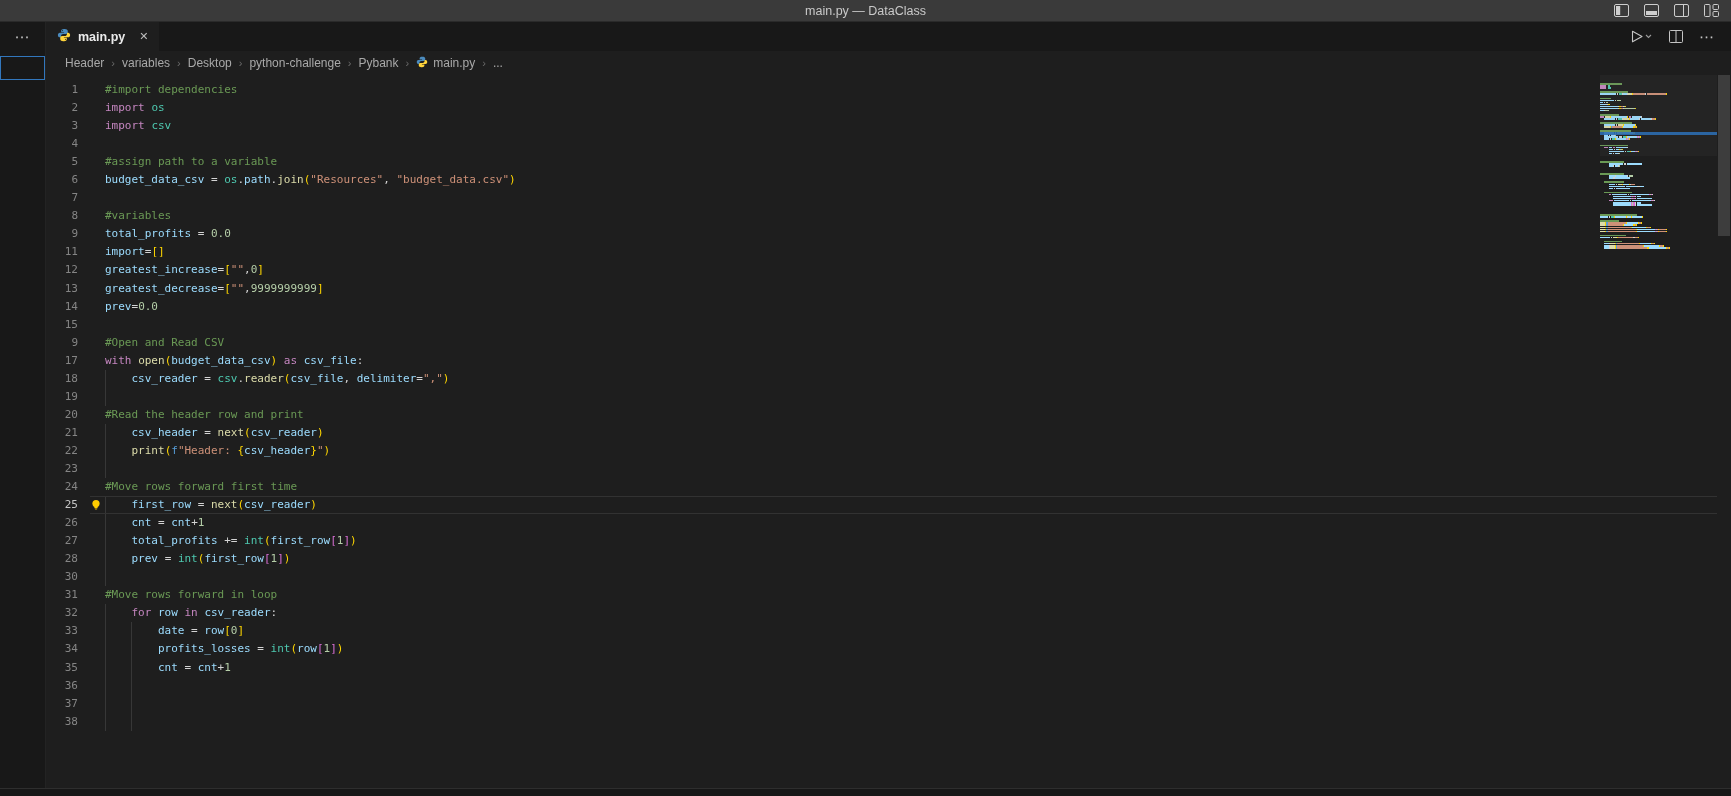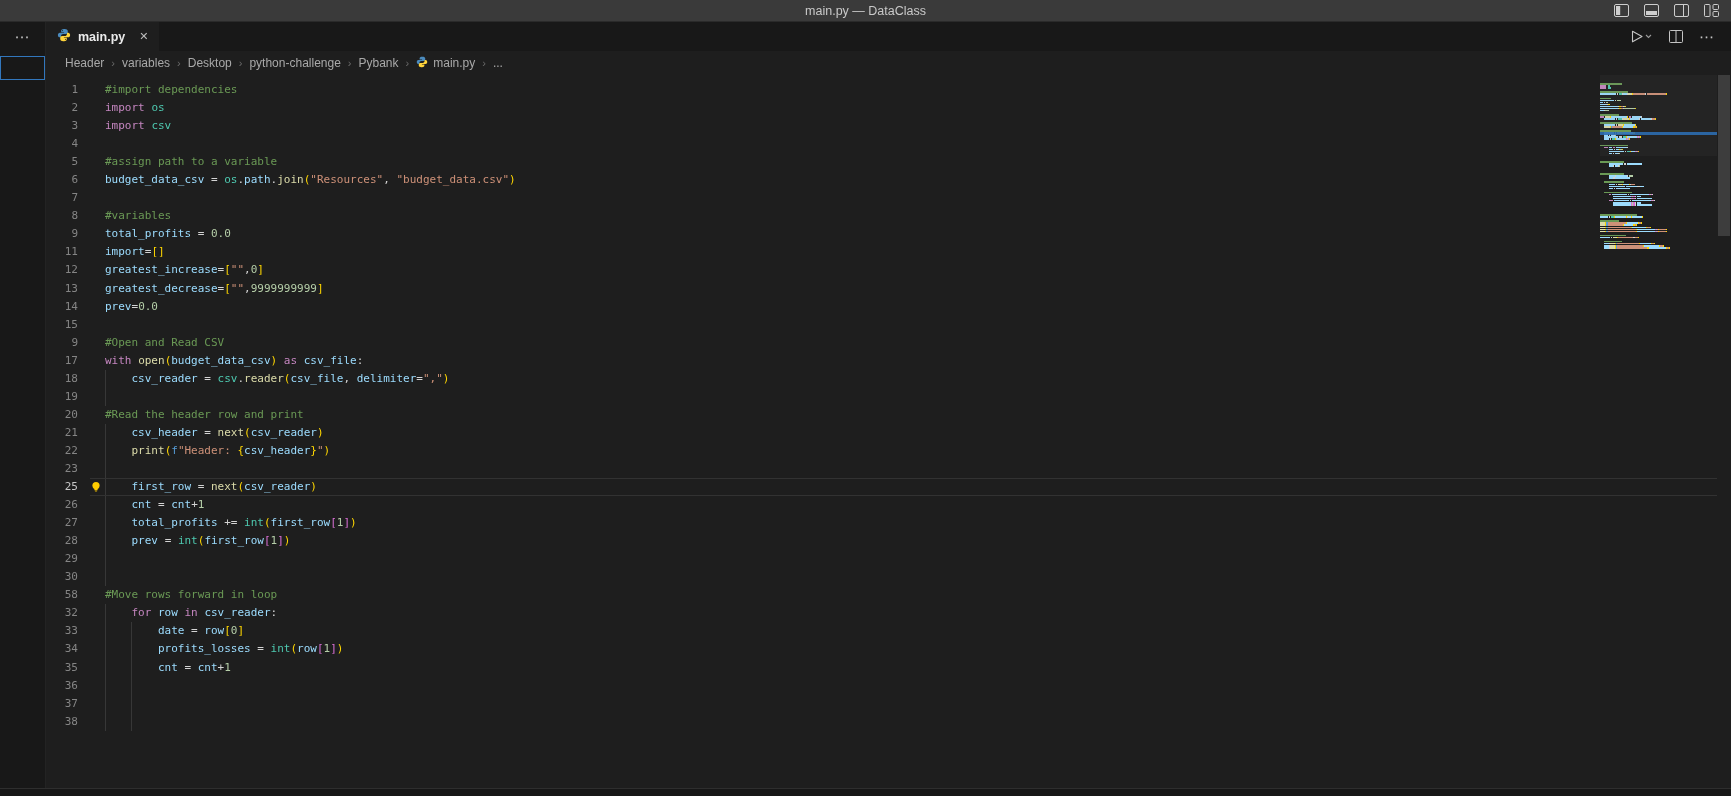--- a/index.html
+++ b/index.html
@@ -176,31 +176,31 @@
             <div class="code-line"><span class="ln">14</span><span class="code"><span class="tk-v">prev</span><span class="tk-o">=</span><span class="tk-n">0.0</span></span></div>
             <div class="code-line"><span class="ln">15</span><span class="code"></span></div>
             <div class="code-line"><span class="ln">9</span><span class="code"><span class="tk-c">#Open and Read CSV</span></span></div>
             <div class="code-line"><span class="ln">17</span><span class="code"><span class="tk-k">with</span><span class="tk-w"> </span><span class="tk-f">open</span><span class="tk-b1">(</span><span class="tk-v">budget_data_csv</span><span class="tk-b1">)</span><span class="tk-w"> </span><span class="tk-k">as</span><span class="tk-w"> </span><span class="tk-v">csv_file</span><span class="tk-o">:</span></span></div>
             <div class="code-line"><span class="ln">18</span><div class="guide" style="left: 59px;"></div><span class="code"><span class="tk-w">    </span><span class="tk-v">csv_reader</span><span class="tk-w"> </span><span class="tk-o">=</span><span class="tk-w"> </span><span class="tk-m">csv</span><span class="tk-o">.</span><span class="tk-f">reader</span><span class="tk-b1">(</span><span class="tk-v">csv_file</span><span class="tk-o">,</span><span class="tk-w"> </span><span class="tk-v">delimiter</span><span class="tk-o">=</span><span class="tk-s">","</span><span class="tk-b1">)</span></span></div>
             <div class="code-line"><span class="ln">19</span><div class="guide" style="left: 59px;"></div><span class="code"></span></div>
             <div class="code-line"><span class="ln">20</span><span class="code"><span class="tk-c">#Read the header row and print</span></span></div>
             <div class="code-line"><span class="ln">21</span><div class="guide" style="left: 59px;"></div><span class="code"><span class="tk-w">    </span><span class="tk-v">csv_header</span><span class="tk-w"> </span><span class="tk-o">=</span><span class="tk-w"> </span><span class="tk-f">next</span><span class="tk-b1">(</span><span class="tk-v">csv_reader</span><span class="tk-b1">)</span></span></div>
             <div class="code-line"><span class="ln">22</span><div class="guide" style="left: 59px;"></div><span class="code"><span class="tk-w">    </span><span class="tk-f">print</span><span class="tk-b1">(</span><span class="tk-fp">f</span><span class="tk-s">"Header: </span><span class="tk-b1">{</span><span class="tk-v">csv_header</span><span class="tk-b1">}</span><span class="tk-s">"</span><span class="tk-b1">)</span></span></div>
             <div class="code-line"><span class="ln">23</span><div class="guide" style="left: 59px;"></div><span class="code"></span></div>
+            <div class="code-line"><span class="ln">24</span><span class="code"><span class="tk-c">#Move rows forward first time</span></span></div>
             <div class="code-line current"><span class="ln">25</span><div class="guide" style="left: 59px;"></div><span class="bulb"><svg width="12" height="12" viewBox="0 0 12 12">
                   <circle cx="6" cy="4.6" r="3.6" fill="#FFCC00"></circle>
                   <rect x="4.4" y="7.6" width="3.2" height="1.6" rx="0.5" fill="#FFCC00"></rect>
                   <rect x="4.9" y="9.4" width="2.2" height="1.2" rx="0.4" fill="#d9ad00"></rect>
                 </svg></span><span class="code"><span class="tk-w">    </span><span class="tk-v">first_row</span><span class="tk-w"> </span><span class="tk-o">=</span><span class="tk-w"> </span><span class="tk-f">next</span><span class="tk-b1">(</span><span class="tk-v">csv_reader</span><span class="tk-b1">)</span></span></div>
             <div class="code-line"><span class="ln">26</span><div class="guide" style="left: 59px;"></div><span class="code"><span class="tk-w">    </span><span class="tk-v">cnt</span><span class="tk-w"> </span><span class="tk-o">=</span><span class="tk-w"> </span><span class="tk-v">cnt</span><span class="tk-o">+</span><span class="tk-n">1</span></span></div>
             <div class="code-line"><span class="ln">27</span><div class="guide" style="left: 59px;"></div><span class="code"><span class="tk-w">    </span><span class="tk-v">total_profits</span><span class="tk-w"> </span><span class="tk-o">+=</span><span class="tk-w"> </span><span class="tk-m">int</span><span class="tk-b1">(</span><span class="tk-v">first_row</span><span class="tk-b2">[</span><span class="tk-n">1</span><span class="tk-b2">]</span><span class="tk-b1">)</span></span></div>
             <div class="code-line"><span class="ln">28</span><div class="guide" style="left: 59px;"></div><span class="code"><span class="tk-w">    </span><span class="tk-v">prev</span><span class="tk-w"> </span><span class="tk-o">=</span><span class="tk-w"> </span><span class="tk-m">int</span><span class="tk-b1">(</span><span class="tk-v">first_row</span><span class="tk-b2">[</span><span class="tk-n">1</span><span class="tk-b2">]</span><span class="tk-b1">)</span></span></div>
-            <div class="code-line"><span class="ln">29</span><div class="guide" style="left: 59px;"></div><span class="code"></span></div>
             <div class="code-line"><span class="ln">30</span><div class="guide" style="left: 59px;"></div><span class="code"></span></div>
-            <div class="code-line"><span class="ln">58</span><span class="code"><span class="tk-c">#Move rows forward in loop</span></span></div>
+            <div class="code-line"><span class="ln">31</span><span class="code"><span class="tk-c">#Move rows forward in loop</span></span></div>
             <div class="code-line"><span class="ln">32</span><div class="guide" style="left: 59px;"></div><span class="code"><span class="tk-w">    </span><span class="tk-k">for</span><span class="tk-w"> </span><span class="tk-v">row</span><span class="tk-w"> </span><span class="tk-k">in</span><span class="tk-w"> </span><span class="tk-v">csv_reader</span><span class="tk-o">:</span></span></div>
             <div class="code-line"><span class="ln">33</span><div class="guide" style="left: 59px;"></div><div class="guide" style="left: 85.48px;"></div><span class="code"><span class="tk-w">        </span><span class="tk-v">date</span><span class="tk-w"> </span><span class="tk-o">=</span><span class="tk-w"> </span><span class="tk-v">row</span><span class="tk-b1">[</span><span class="tk-n">0</span><span class="tk-b1">]</span></span></div>
             <div class="code-line"><span class="ln">34</span><div class="guide" style="left: 59px;"></div><div class="guide" style="left: 85.48px;"></div><span class="code"><span class="tk-w">        </span><span class="tk-v">profits_losses</span><span class="tk-w"> </span><span class="tk-o">=</span><span class="tk-w"> </span><span class="tk-m">int</span><span class="tk-b1">(</span><span class="tk-v">row</span><span class="tk-b2">[</span><span class="tk-n">1</span><span class="tk-b2">]</span><span class="tk-b1">)</span></span></div>
             <div class="code-line"><span class="ln">35</span><div class="guide" style="left: 59px;"></div><div class="guide" style="left: 85.48px;"></div><span class="code"><span class="tk-w">        </span><span class="tk-v">cnt</span><span class="tk-w"> </span><span class="tk-o">=</span><span class="tk-w"> </span><span class="tk-v">cnt</span><span class="tk-o">+</span><span class="tk-n">1</span></span></div>
             <div class="code-line"><span class="ln">36</span><div class="guide" style="left: 59px;"></div><div class="guide" style="left: 85.48px;"></div><span class="code"></span></div>
             <div class="code-line"><span class="ln">37</span><div class="guide" style="left: 59px;"></div><div class="guide" style="left: 85.48px;"></div><span class="code"></span></div>
             <div class="code-line"><span class="ln">38</span><div class="guide" style="left: 59px;"></div><div class="guide" style="left: 85.48px;"></div><span class="code"></span></div>
           </div>
         <div class="minimap" id="minimap">
           <div class="mm-slider"></div>

